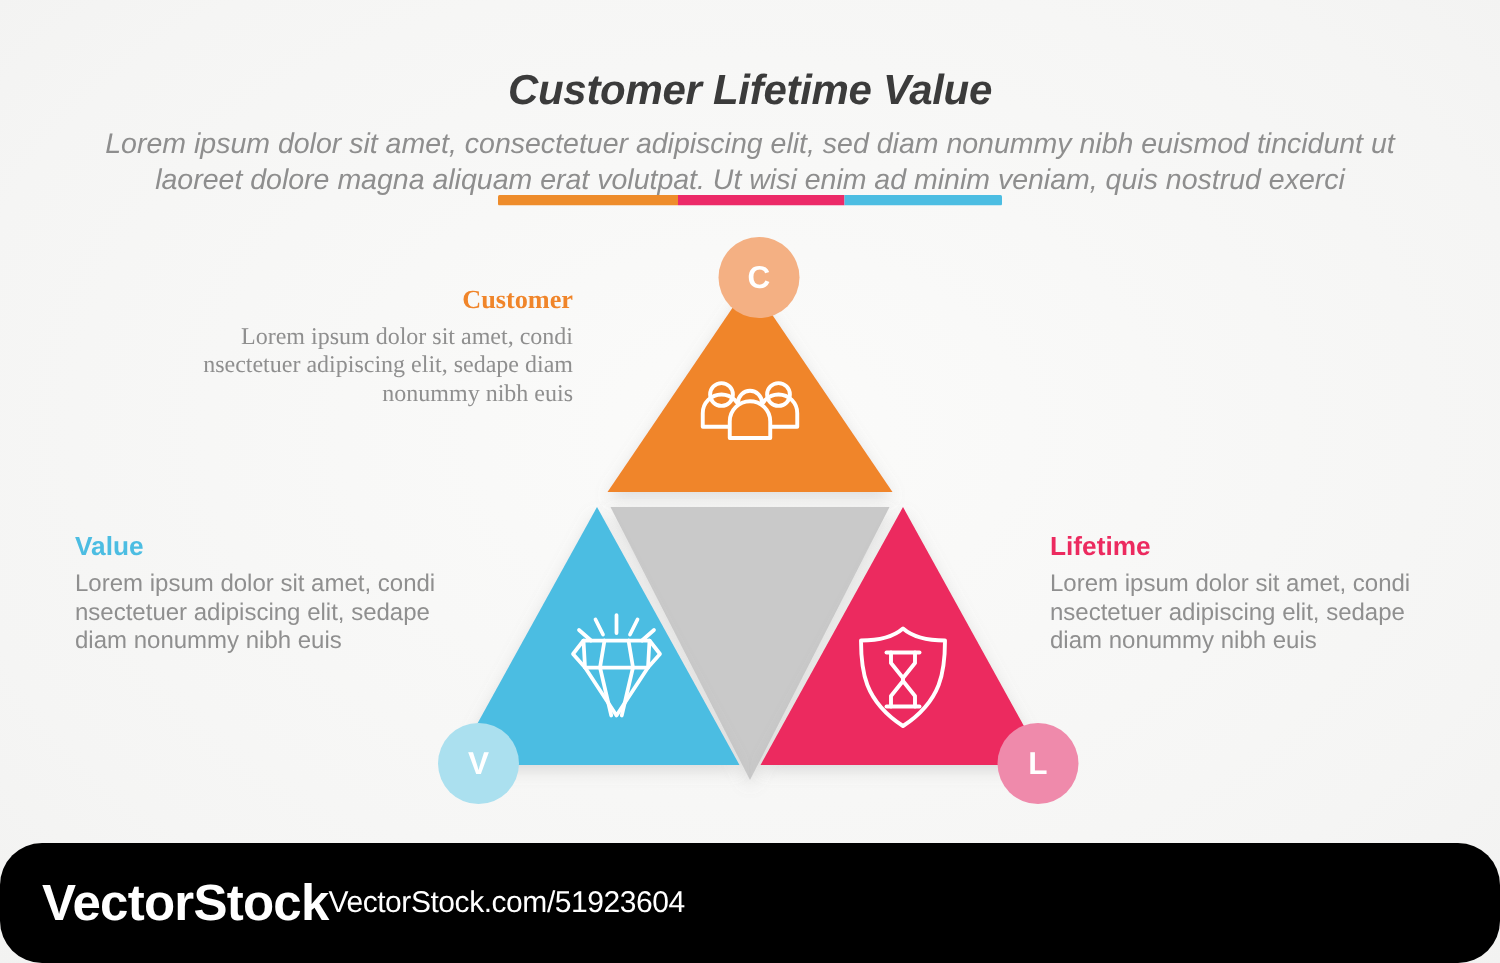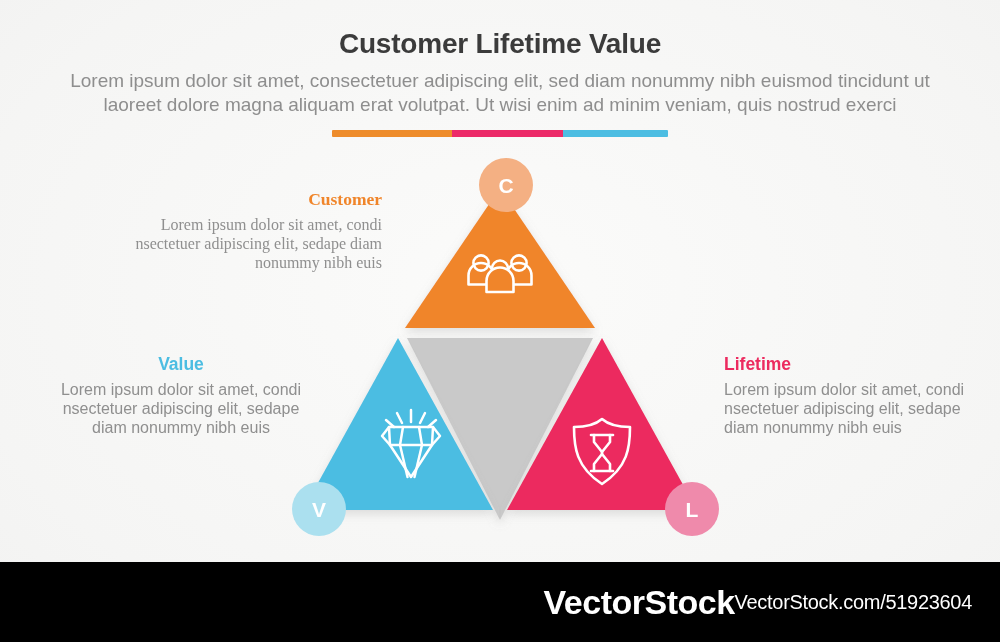--- a/index.html
+++ b/index.html
@@ -20,23 +20,24 @@
     width: 1000px;
     height: 642px;
     background:
       radial-gradient(ellipse 900px 620px at 50% 45%, #fbfbfa 0%, #f6f6f5 55%, #f1f1f0 100%);
     overflow: hidden;
   }
 
   
   #header {
     position: absolute;
-    top: 0; left: 0;
+    top: 16px; left: 0;
     width: 1000px;
     text-align: center;
+    font-style: italic;
   }
 
   #page-title {
     margin-top: 27px;
     font-size: 28px;
     font-weight: bold;
     color: #3b3b3b;
     letter-spacing: -0.2px;
     line-height: 34px;
   }
@@ -113,41 +114,41 @@
 
   #block-customer {
     left: 130px; top: 40px;
     width: 252px;
     text-align: right;
     font-family: Liberation Serif, serif;
   }
   #block-value {
     left: 50px; top: 205px;
     width: 262px;
-    text-align: center;
+    text-align: left;
   }
   #block-lifetime {
     left: 700px; top: 205px;
     width: 262px;
     text-align: left;
-    margin-left: 24px;
   }
 
   
   #footer {
     position: absolute;
     left: 0;
     bottom: 0;
     width: 1000px;
     height: 80px;
     background: #000000;
     display: flex;
     align-items: center;
-    justify-content: flex-end;
+    justify-content: flex-start;
     padding: 0 28px;
+    border-radius: 28px;
   }
   #footer-logo {
     color: #ffffff;
     font-size: 34px;
     font-weight: bold;
     letter-spacing: -0.5px;
   }
   #footer-url {
     color: #ffffff;
     font-size: 20px;

